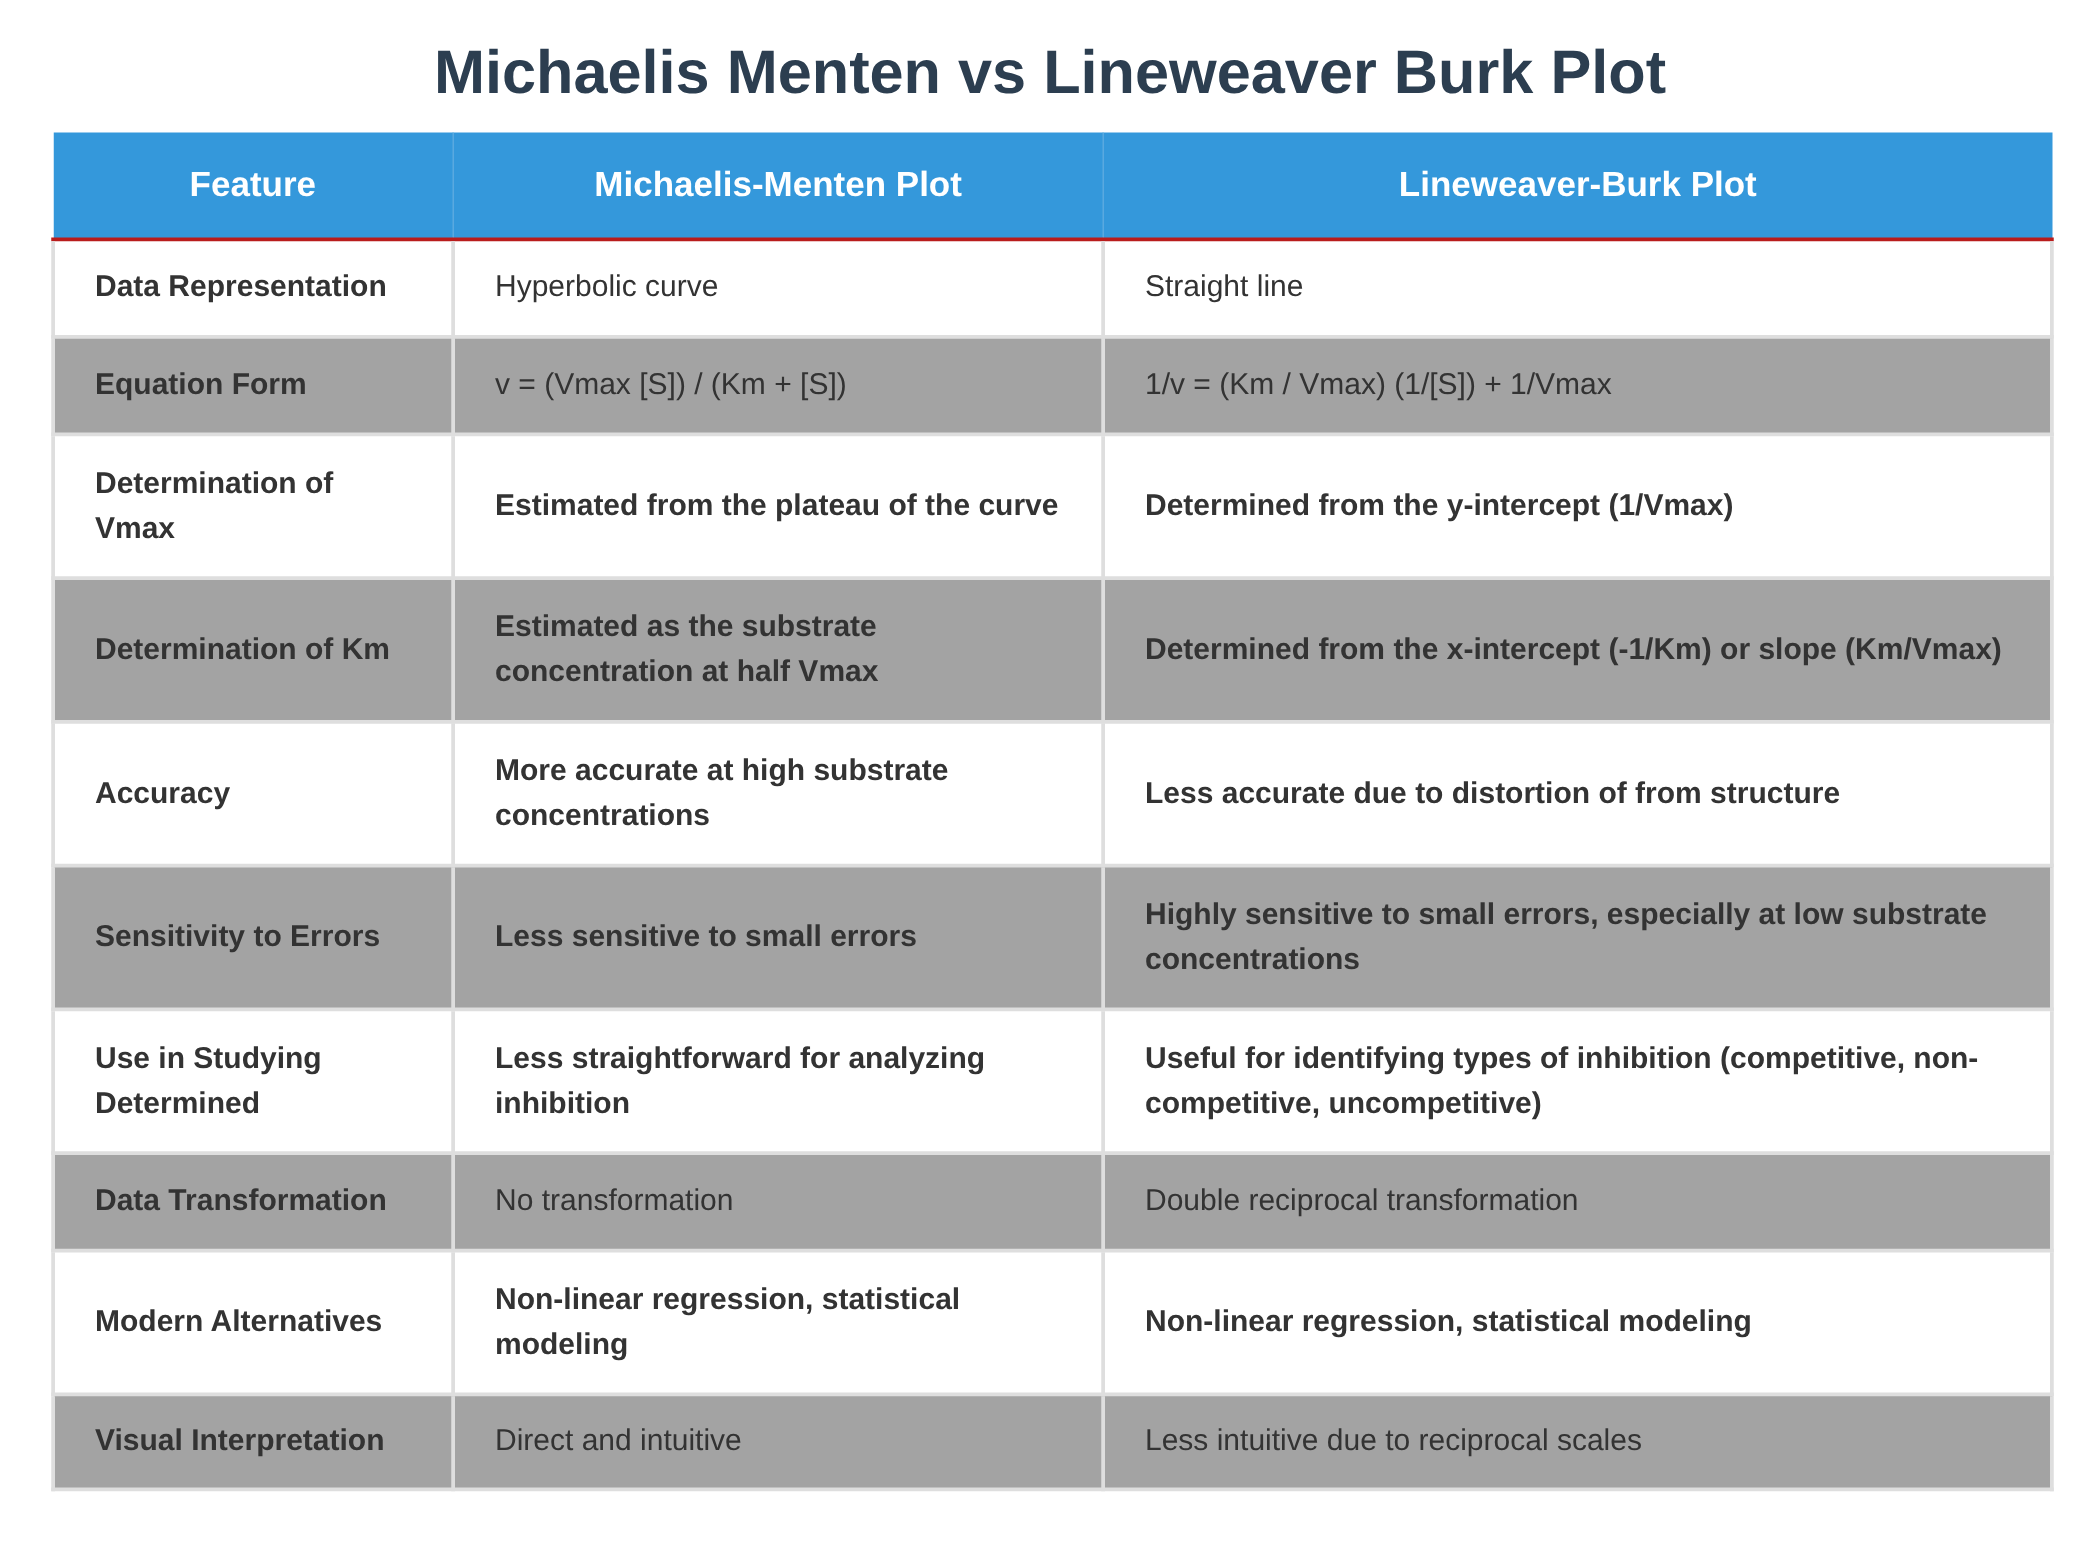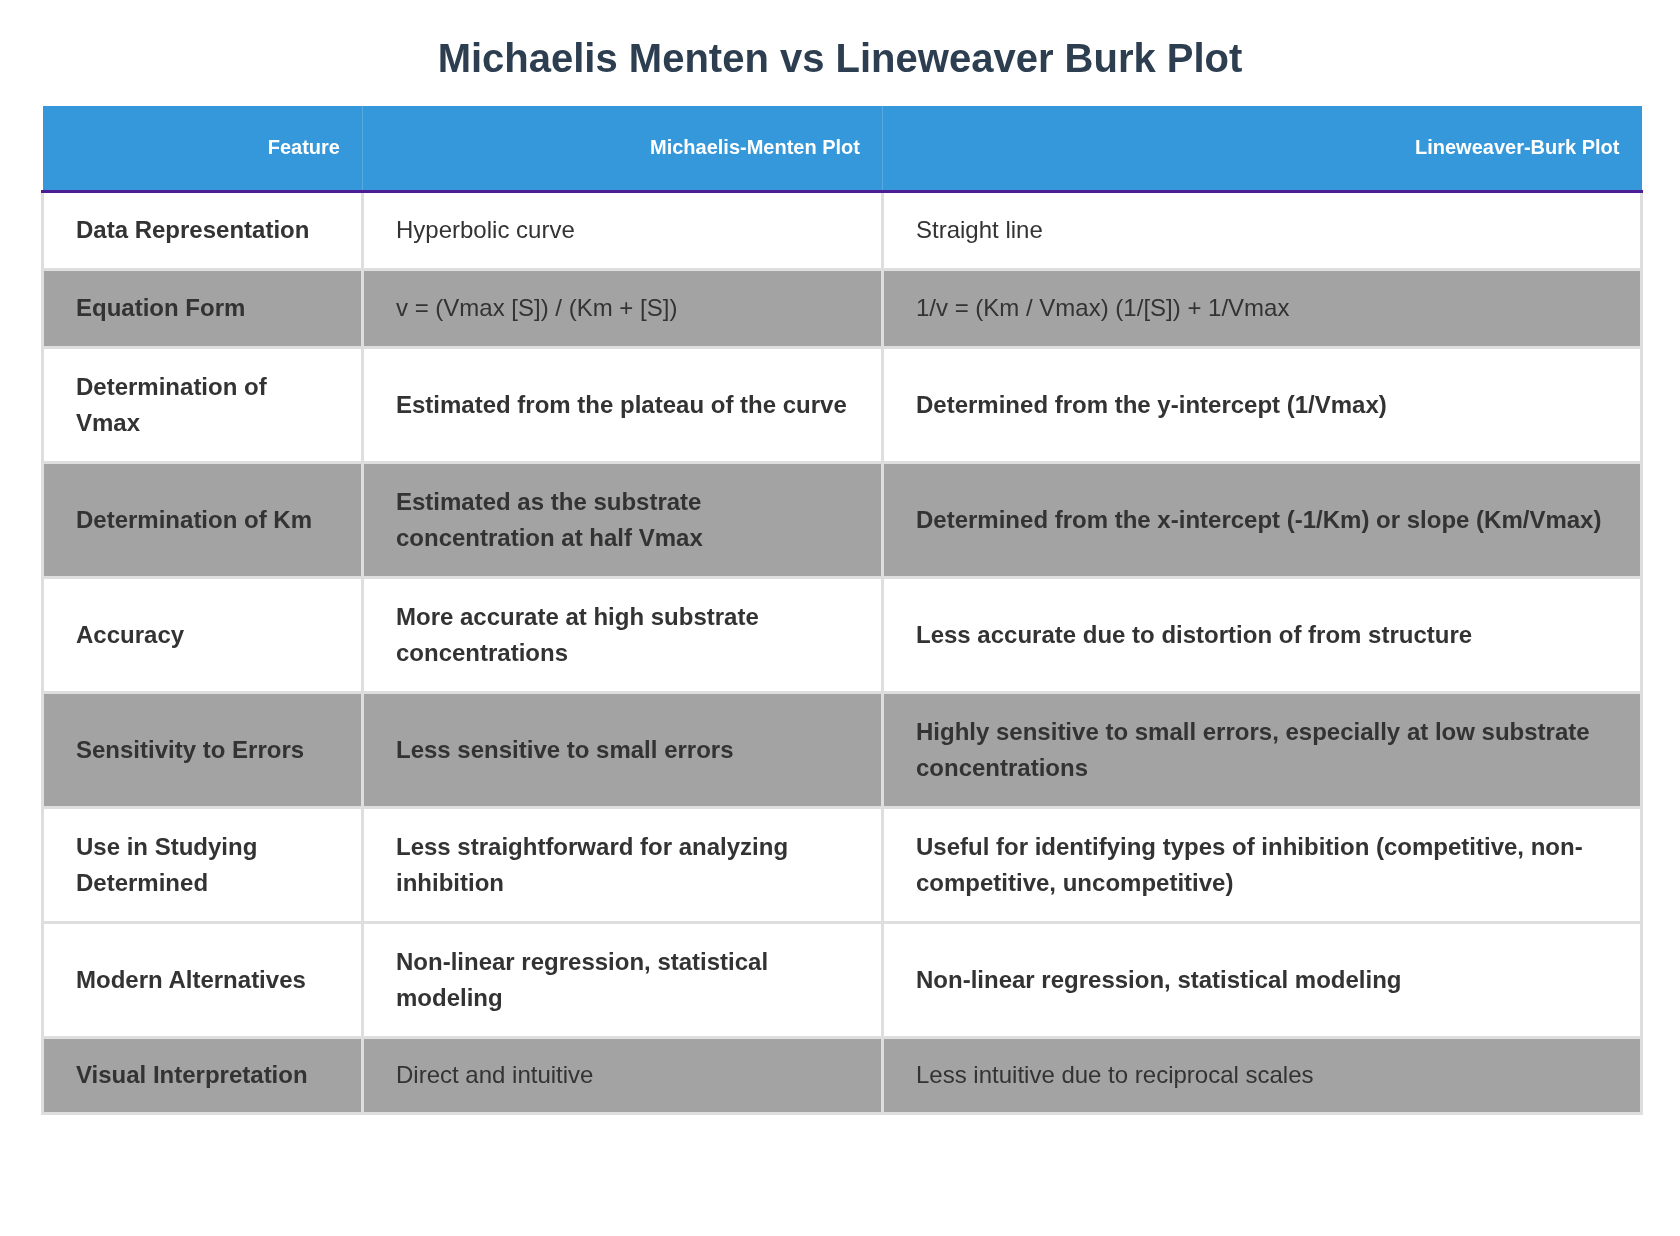--- a/index.html
+++ b/index.html
@@ -14,21 +14,21 @@
     font-family: "Liberation Sans", "DejaVu Sans", sans-serif;
     color: #333333;
     overflow: hidden;
   }
   .title {
     position: absolute;
     left: 0;
     top: 28px;
     width: 1680px;
     text-align: center;
-    font-size: 40px;
+    font-size: 49px;
     font-weight: bold;
     color: #2c3e50;
     line-height: 60px;
     margin: 0;
   }
   table.cmp {
     position: absolute;
     left: 41px;
     top: 106px;
     width: 1599px;
@@ -36,27 +36,27 @@
     table-layout: fixed;
     font-size: 24px;
   }
   table.cmp col.c1 { width: 320px; }
   table.cmp col.c2 { width: 520px; }
   table.cmp col.c3 { width: 759px; }
   table.cmp th {
     background: #3498db;
     color: #ffffff;
     font-weight: bold;
-    text-align: right;
+    text-align: center;
     height: 85px;
     padding: 0 22px;
     border-right: 1px solid #5aa9e0;
-    border-bottom: 3px solid #4c1d95;
+    border-bottom: 3px solid #b91c1c;
     box-sizing: border-box;
-    font-size: 20px;
+    font-size: 28px;
   }
   table.cmp th:last-child { border-right: none; }
   table.cmp td {
     padding: 0 32px;
     border: 3px solid #dedede;
     line-height: 36px;
     vertical-align: middle;
     box-sizing: border-box;
   }
   table.cmp td.feat {
@@ -116,20 +116,25 @@
     <tr class="even h115">
       <td class="feat">Sensitivity to Errors</td>
       <td>Less sensitive to small errors</td>
       <td>Highly sensitive to small errors, especially at low substrate concentrations</td>
     </tr>
     <tr class="odd h115">
       <td class="feat">Use in Studying Determined</td>
       <td>Less straightforward for analyzing inhibition</td>
       <td>Useful for identifying types of inhibition (competitive, non-competitive, uncompetitive)</td>
     </tr>
+    <tr class="even h78">
+      <td class="feat">Data Transformation</td>
+      <td>No transformation</td>
+      <td>Double reciprocal transformation</td>
+    </tr>
     <tr class="odd h115">
       <td class="feat">Modern Alternatives</td>
       <td>Non-linear regression, statistical modeling</td>
       <td>Non-linear regression, statistical modeling</td>
     </tr>
     <tr class="even h76">
       <td class="feat">Visual Interpretation</td>
       <td>Direct and intuitive</td>
       <td>Less intuitive due to reciprocal scales</td>
     </tr>

